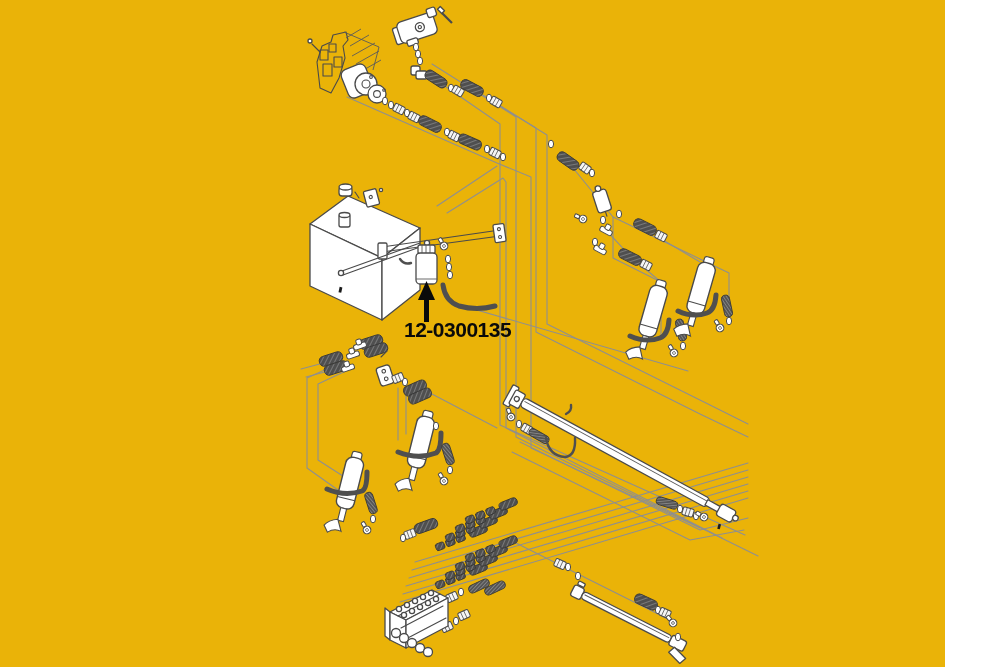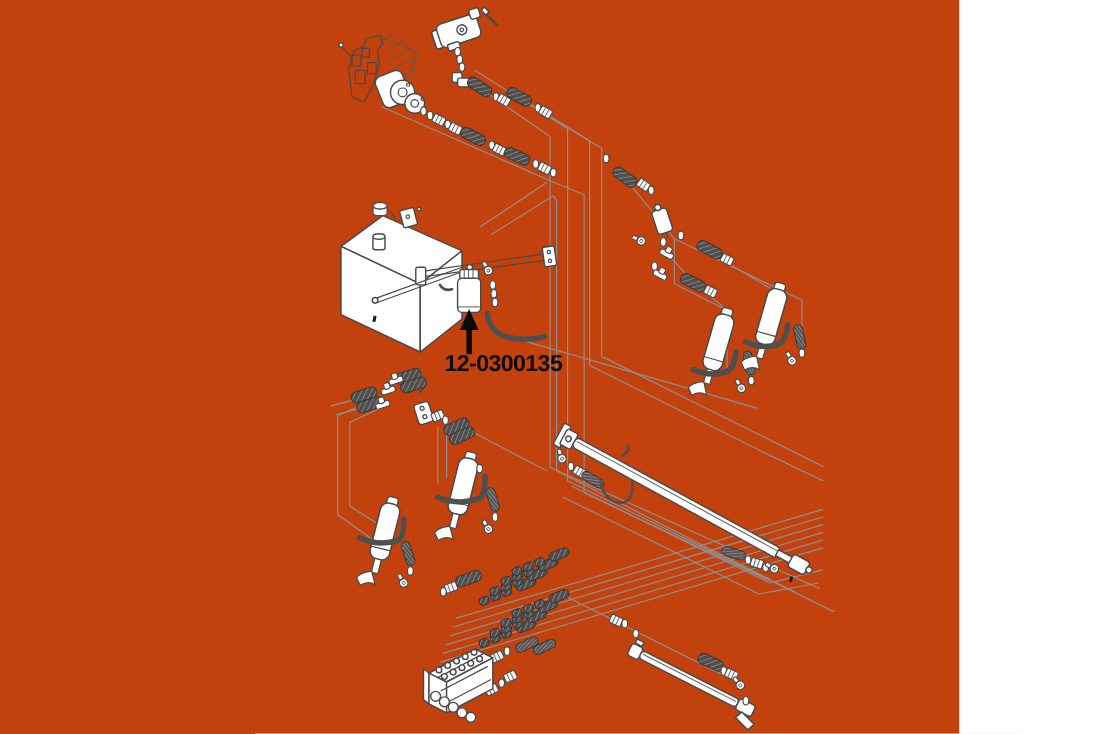--- a/index.html
+++ b/index.html
@@ -1,16 +1,16 @@
 <!DOCTYPE html>
 <html><head>
 <meta charset="utf-8">
 <style>
   html,body{margin:0;padding:0;background:#fff;}
-  #stage{position:relative;width:872px;height:667px;background:#c2410c;overflow:hidden;
+  #stage{position:relative;width:945px;height:667px;background:#eab308;overflow:hidden;
          font-family:"Liberation Sans",sans-serif;text-align:center;}
   svg{position:absolute;left:0;top:0;}
   .ln{fill:none;stroke:#8f8f8f;stroke-width:1.1;stroke-linejoin:round;stroke-linecap:round;}
   .ol{fill:#ffffff;stroke:#4a4a4a;stroke-width:1.3;stroke-linejoin:round;}
   .olt{fill:none;stroke:#4a4a4a;stroke-width:1.1;stroke-linejoin:round;stroke-linecap:round;}
   .sk{fill:none;stroke:#5a5a5a;stroke-width:0.9;}
   .hoseP{fill:none;stroke:#4f4f4f;stroke-width:5;stroke-linecap:round;}
   .hoseT{fill:none;stroke:#4f4f4f;stroke-width:2.4;stroke-linecap:round;}
   .mark{fill:#1a1a1a;}
   .callout-text{font-weight:700;font-size:21px;letter-spacing:-0.5px;fill:#0a0a0a;}

